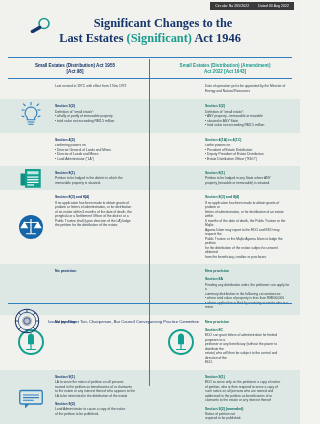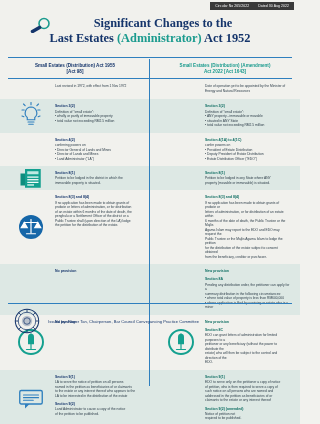--- a/index.html
+++ b/index.html
@@ -130,21 +130,21 @@
     <span>Circular No 265/2022</span>
     <span>Dated 30 Aug 2022</span>
   </div>
 
   <div class="title-wrap">
     <svg class="mag" viewBox="0 0 44 32">
       <circle cx="28" cy="13" r="10" fill="none" stroke="#1b9b8e" stroke-width="3.2"></circle>
       <path d="M19 21 L5 29" stroke="#15356b" stroke-width="7" stroke-linecap="round"></path>
     </svg>
     <div class="title-line l1">Significant Changes to the</div>
-    <div class="title-line"><span>Last Estates </span><span class="tl-teal">(Administrator)</span><span> Act 1952</span></div>
+    <div class="title-line"><span>Last Estates </span><span class="tl-teal">(Significant)</span><span> Act 1946</span></div>
   </div>
   <div class="title-rule"></div>
 
   <div class="table">
     <div class="thead">
       <div class="th left">
         <div>Small Estates (Distribution) Act 1955</div>
         <div>[Act 98]</div>
       </div>
       <div class="th right">

